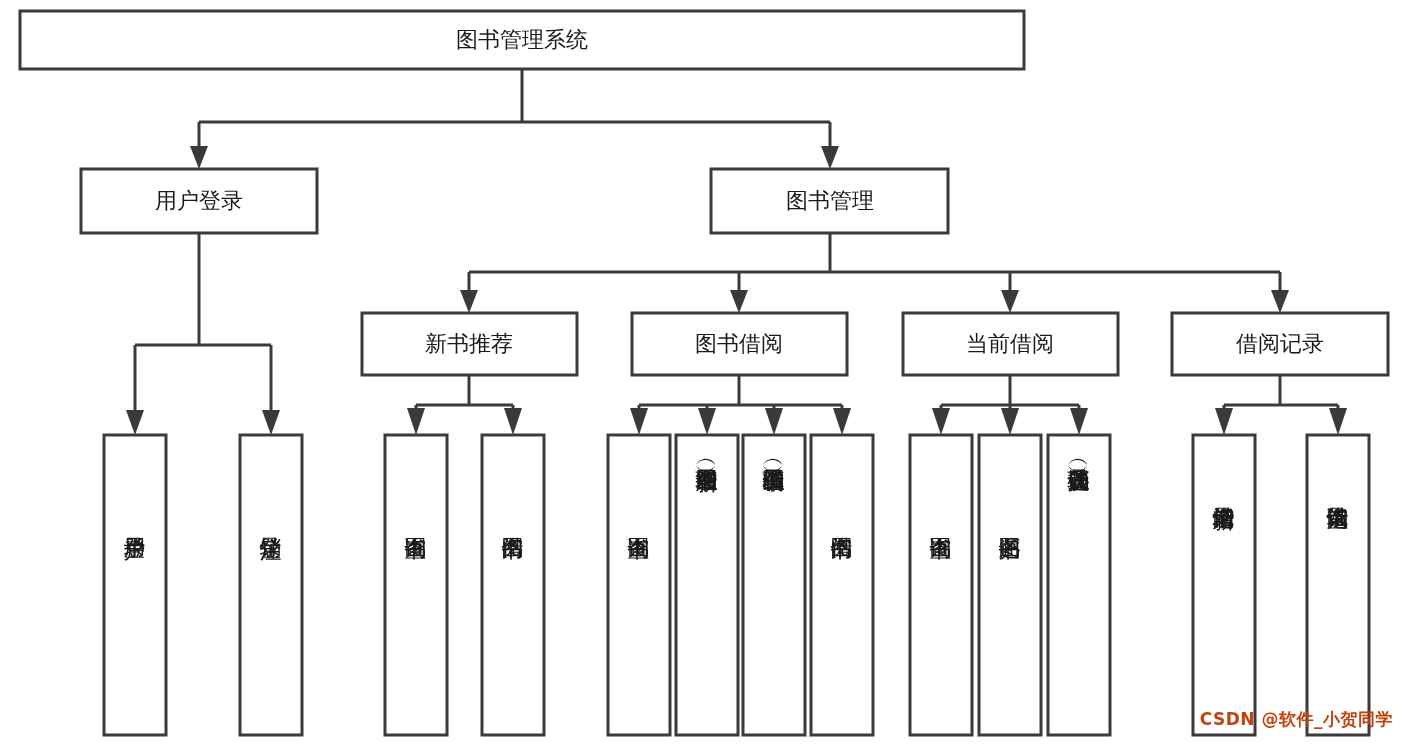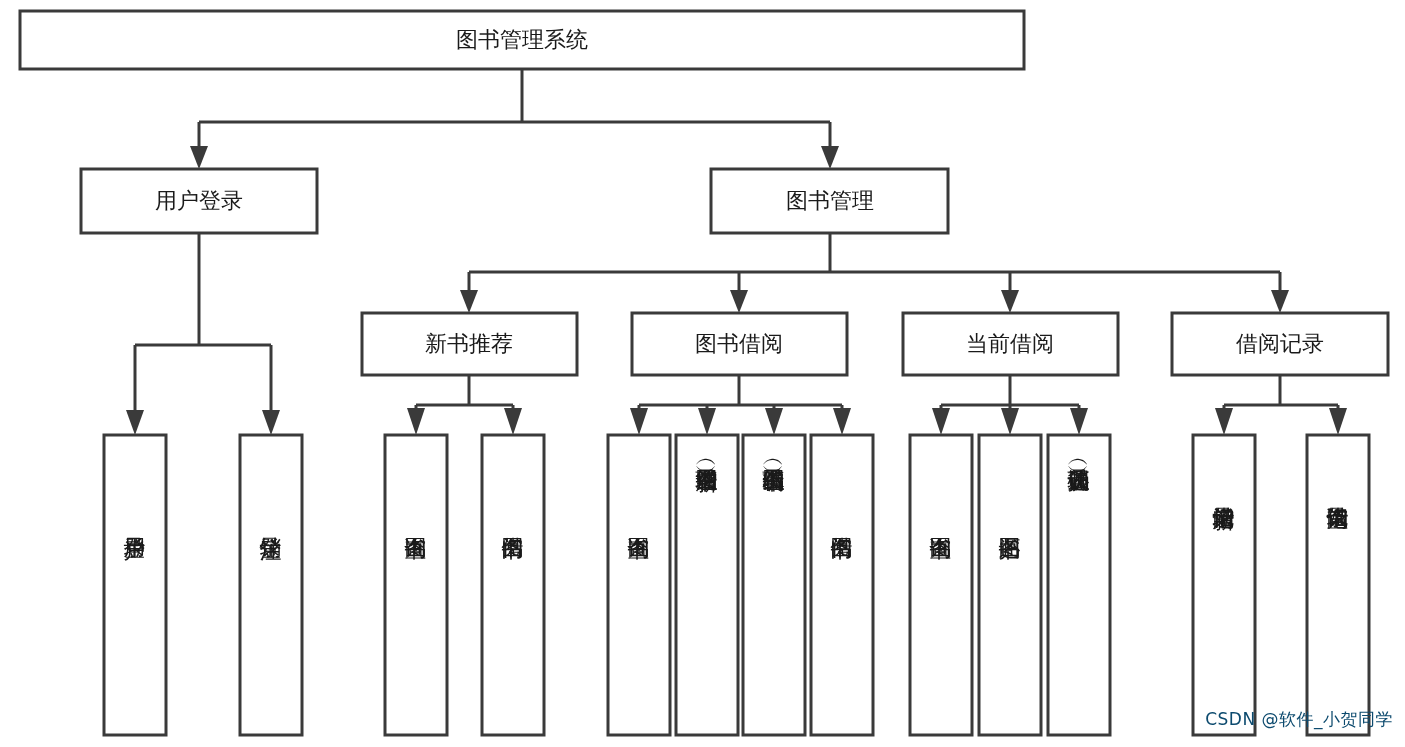--- a/index.html
+++ b/index.html
@@ -53,24 +53,25 @@
     font-size: 22px;
     fill: #1a1a1a;
     text-anchor: middle;
   }
   .watermark {
     position: absolute;
     right: 12px;
     bottom: 6px;
     font-family: "DejaVu Sans", "Liberation Sans", sans-serif;
     font-size: 17px;
-    color: #0c4a6e;
+    color: #c2410c;
     letter-spacing: 0.5px;
     white-space: nowrap;
     user-select: none;
+    font-weight: bold;
   }
 </style>
 </head>
 <body>
 
 <div id="diagram-root">
 
   <svg class="flow" viewBox="0 0 1405 747">
 
     <g>

